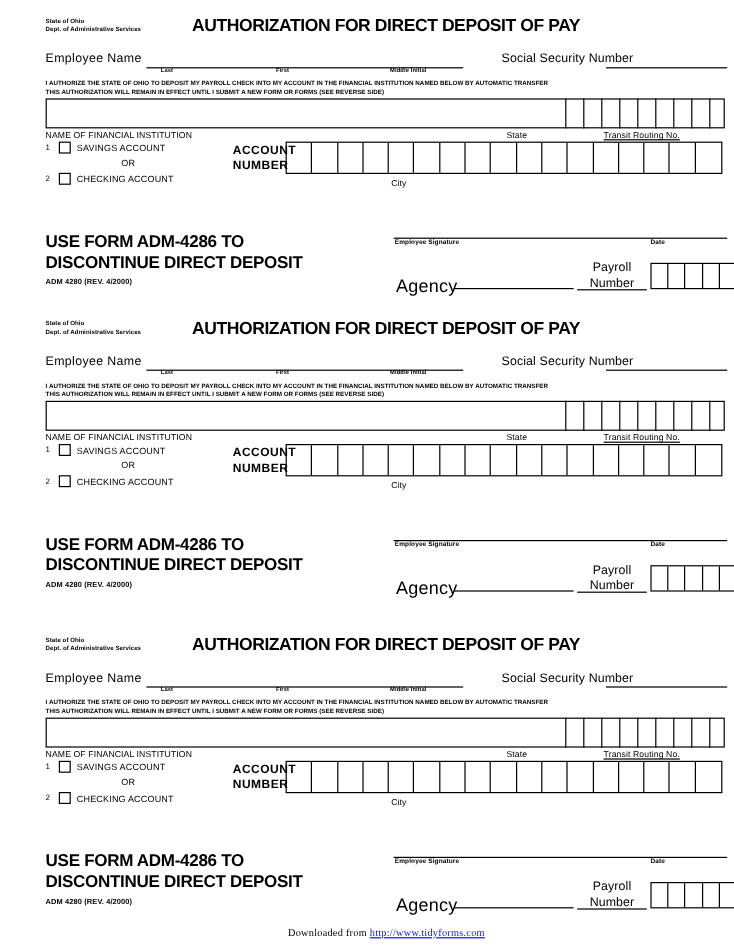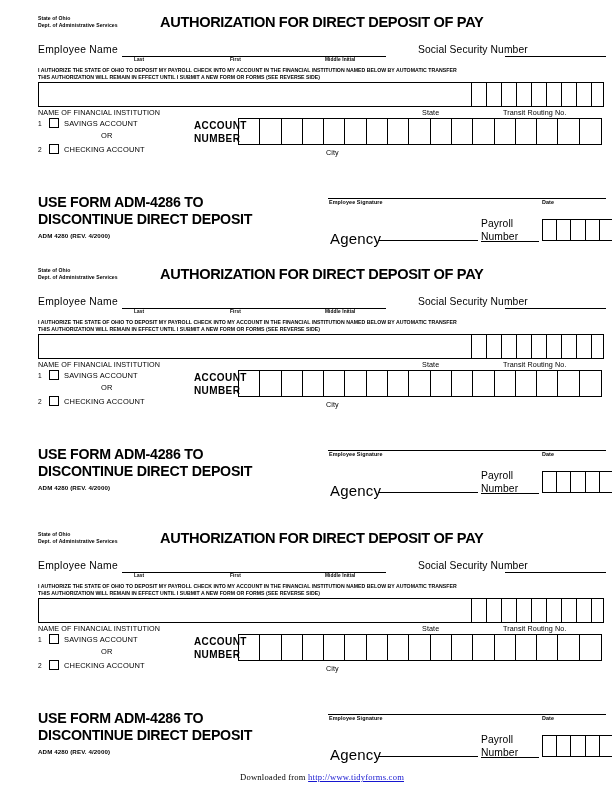--- a/index.html
+++ b/index.html
@@ -147,21 +147,21 @@
   }
   .inst-lbls > span {
     position: absolute;
     font-size: 7.2px;
     letter-spacing: 0.1px;
     white-space: nowrap;
   }
   .il-name  { left: 0px; }
   .il-city  { left: 288px; margin-top: 40px; }
   .il-state { left: 384px; }
-  .il-trn   { left: 465px; font-size: 6.6px; }
+  .il-trn   { left: 465px; font-size: 6.6px; text-decoration: underline; }
 
   
   .acct-wrap {
     position: relative;
     height: 44px;
   }
   .chk-line {
     position: absolute;
     left: 0;
     font-size: 7.5px;
@@ -293,21 +293,21 @@
     height: 0;
   }
   .payroll-lbl {
     position: absolute;
     left: 443px;
     top: 24px;
     font-size: 10.3px;
     line-height: 12.5px;
     letter-spacing: 0.1px;
     white-space: nowrap;
-    text-align: left;
+    text-align: center;
     width: 58px;
   }
   .payroll-underline {
     position: absolute;
     left: 443px;
     top: 47px;
     width: 58px;
     border-bottom: 1.1px solid #000;
     height: 0;
   }

